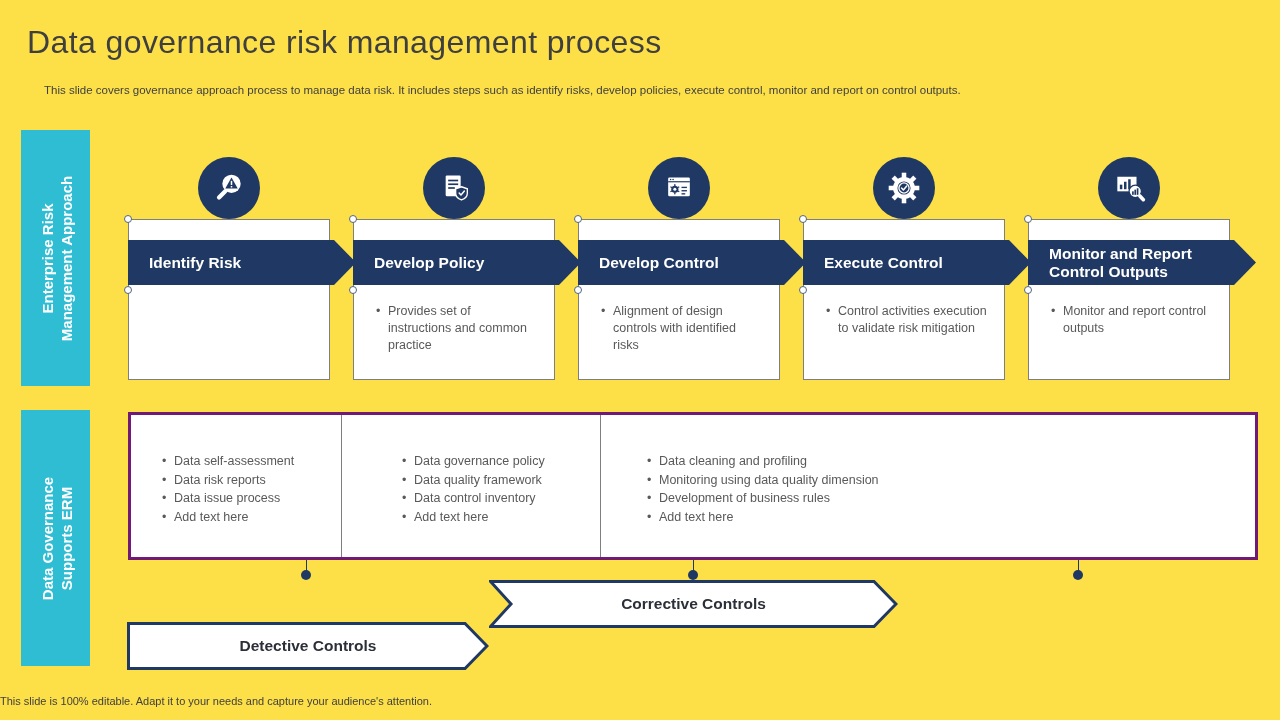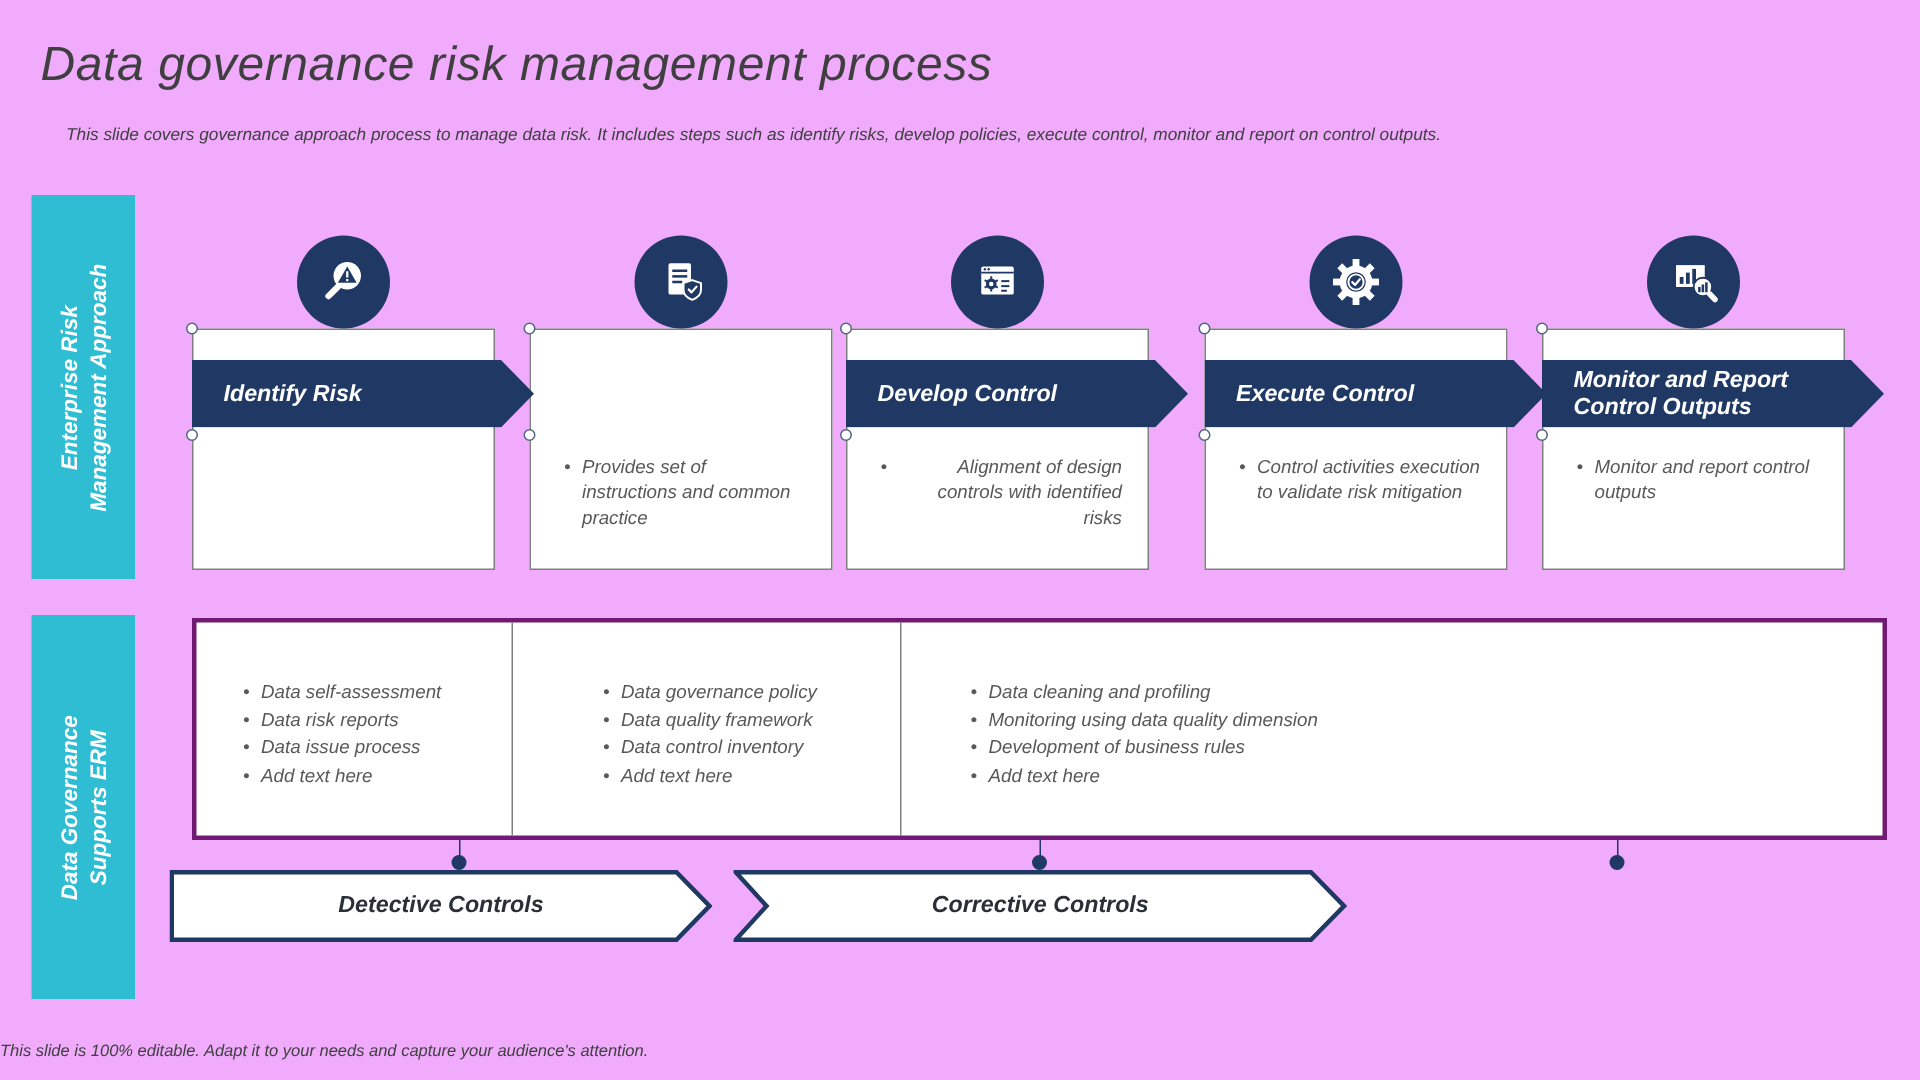--- a/index.html
+++ b/index.html
@@ -1,19 +1,19 @@
 <!DOCTYPE html>
 <html><head>
 <meta charset="utf-8">
 <style>
   * { margin:0; padding:0; box-sizing:border-box; }
   html,body { background:#fff; }
   .slide {
-    position:relative; width:1280px; height:720px; background:#f0abfc;
-    font-family:"Liberation Sans", sans-serif; overflow:hidden;font-style:italic;
+    position:relative; width:1280px; height:720px; background:#fde047;
+    font-family:"Liberation Sans", sans-serif; overflow:hidden;
   }
   .title { position:absolute; left:27px; top:24px; font-size:32px; font-weight:400; color:#3f3f3f; letter-spacing:.4px; }
   .subtitle { position:absolute; left:27px; top:84px; width:1150px; font-size:11.5px; color:#404040;margin-left:17px; }
   .footer { position:absolute; left:0; right:0; top:695px; text-align:left; font-size:11px; color:#404040; }
 
   .sidebar { position:absolute; left:21px; width:69px; height:256px; background:#2EBDD3; }
   .sidebar.s-top { top:130px; } .sidebar.s-bottom { top:410px; }
   .sidebar-inner {
     position:absolute; left:-93.5px; top:93.5px; width:256px; height:69px;
     transform:rotate(-90deg);
@@ -92,26 +92,29 @@
     <div class="icon-circle">
       <svg width="40" height="40" viewBox="0 0 48 48">
         <rect x="14" y="9" width="18" height="25" rx="1.5" fill="#fff"></rect>
         <rect x="17" y="14" width="12" height="2" fill="#1F3864"></rect>
         <rect x="17" y="18.5" width="12" height="2" fill="#1F3864"></rect>
         <rect x="17" y="23" width="8" height="2" fill="#1F3864"></rect>
         <path d="M33 22.5 l7 2.4 v5.3 c0 4.6 -4.6 7.2 -7 8.1 c-2.4 -0.9 -7 -3.5 -7 -8.1 v-5.3 Z" fill="#1F3864" stroke="#fff" stroke-width="1.6"></path>
         <path d="M30.2 30 l2.2 2.3 4 -4.6" fill="none" stroke="#fff" stroke-width="1.8" stroke-linecap="round" stroke-linejoin="round"></path>
       </svg>
     </div>
+    <div class="step-banner">
+        <span>Develop Policy</span>
+      </div>
     <div class="step-desc">
       <div class="bullet">Provides set of instructions and common practice</div>
     </div>
   </div>
 
-  <div class="step-col" style="left:564px;text-align:right;">
+  <div class="step-col" style="left:578px;">
     <div class="step-box"></div>
     <div class="conn-dot" style="left:-4px; top:58px;"></div>
     <div class="conn-dot" style="left:-4px; top:129px;"></div>
     <div class="icon-circle">
       <svg width="40" height="40" viewBox="0 0 48 48">
         <rect x="11" y="11.5" width="26" height="22.5" rx="1.5" fill="#fff"></rect>
         <rect x="11" y="15.8" width="26" height="1.4" fill="#1F3864"></rect>
         <circle cx="13.9" cy="13.8" r="0.95" fill="#1F3864"></circle>
         <circle cx="16.9" cy="13.8" r="0.95" fill="#1F3864"></circle>
         <g fill="#1F3864">
@@ -216,21 +219,21 @@
     </div>
   </div>
 
   <div class="stem" style="left:306px; top:560px;"></div>
   <div class="stem" style="left:693px; top:560px;"></div>
   <div class="stem" style="left:1078px; top:560px;"></div>
   <div class="navy-dot" style="left:301px; top:570px;"></div>
   <div class="navy-dot" style="left:688px; top:570px;"></div>
   <div class="navy-dot" style="left:1073px; top:570px;"></div>
 
-  <div class="ctrl" style="left:113px; width:362px;">
+  <div class="ctrl" style="left:127px; width:362px;margin-top:42px;">
     <svg width="362" height="48" viewBox="0 0 362 48">
       <polygon points="1.5,1.5 338,1.5 360,24 338,46.5 1.5,46.5" fill="#fff" stroke="#1F3864" stroke-width="3"></polygon>
     </svg>
     <div class="ctrl-label">Detective Controls</div>
   </div>
   <div class="ctrl" style="left:489px; width:409px;">
     <svg width="409" height="48" viewBox="0 0 409 48">
       <polygon points="1.5,1.5 385,1.5 407,24 385,46.5 1.5,46.5 22,24" fill="#fff" stroke="#1F3864" stroke-width="3"></polygon>
     </svg>
     <div class="ctrl-label">Corrective Controls</div>

